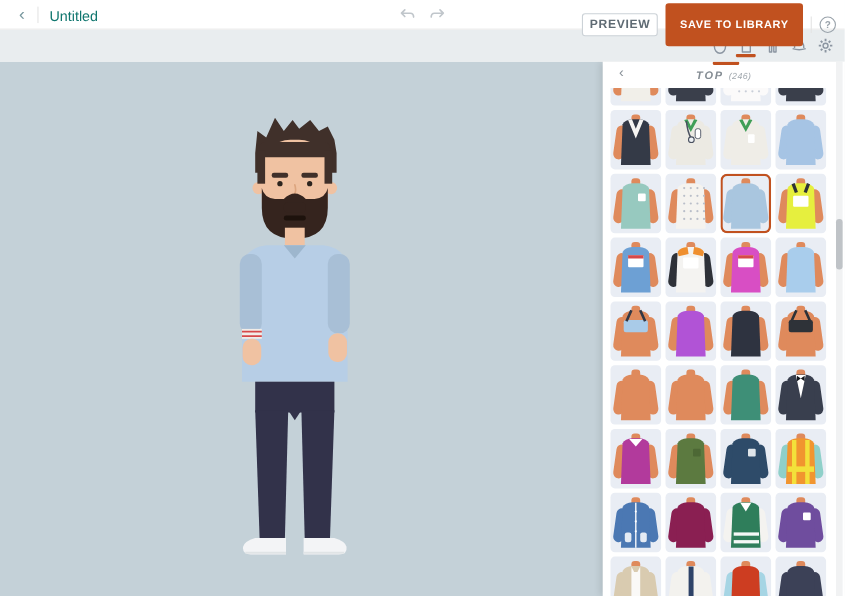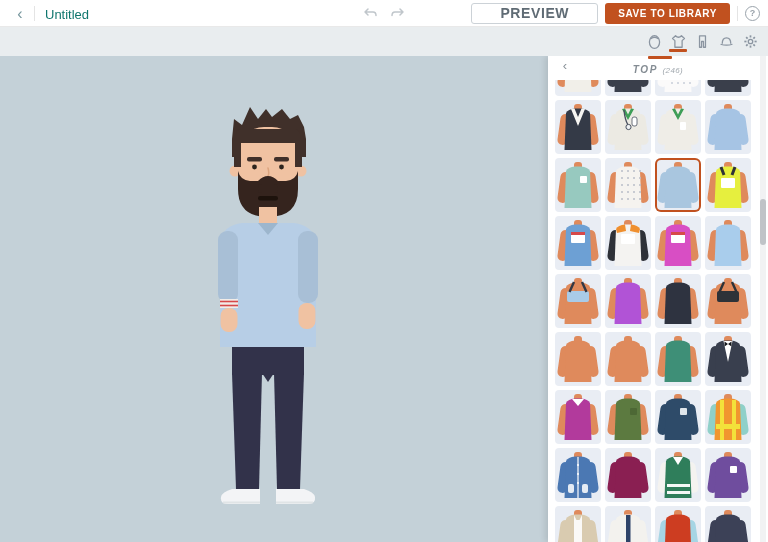--- a/index.html
+++ b/index.html
@@ -10,24 +10,24 @@
   
   .topbar { position:absolute; top:0; left:0; right:0; height:27px; background:#fff;
     border-bottom:1px solid #e9e9e9; z-index:30; }
   .back-btn { position:absolute; left:10px; top:4px; width:20px; height:20px;
     color:#79989f; font-size:16px; line-height:19px; text-align:center; cursor:pointer; }
   .tb-divider { position:absolute; left:34px; top:6px; width:1px; height:15px; background:#e4e4e4; }
   .doc-title { position:absolute; left:45px; top:7px; font-size:13px; color:#0f766e; }
   .undo-btn,.redo-btn { position:absolute; top:6px; width:18px; height:16px; color:#c0c6cb; }
   .undo-btn { left:362px; } .redo-btn { left:388px; }
   .tb-right { position:absolute; right:8px; top:3px; display:flex; align-items:center; gap:7px; }
-  .preview-btn { height:21px; padding:0 28px; background:#fff; border:1px solid #ccd2d7;
-    border-radius:3px; font-size:14px; font-weight:bold; letter-spacing:.6px; color:#5f6b74;
+  .preview-btn { height:21px; padding:0 6px; background:#fff; border:1px solid #ccd2d7;
+    border-radius:3px; font-size:11px; font-weight:bold; letter-spacing:.6px; color:#5f6b74;
     line-height:19px; cursor:pointer; }
-  .save-btn { height:21px; padding:0 13px; background:var(--accent,#c1511f); border:none;
+  .save-btn { height:39px; padding:0 13px; background:var(--accent,#c1511f); border:none;
     border-radius:3px; font-size:10px; font-weight:bold; letter-spacing:.6px; color:#fff;
     line-height:21px; cursor:pointer; }
   .tb-divider2 { width:1px; height:15px; background:#e4e4e4; }
   .help-btn { width:15px; height:15px; border:1.3px solid #9aa3ab; border-radius:50%;
     color:#9aa3ab; font-size:9px; font-weight:bold; text-align:center; line-height:13px; cursor:pointer; }
 
   
   .toolbar2 { position:absolute; top:27px; left:0; right:0; height:29px; background:#e9edef; z-index:20; }
   .cat-tabs { position:absolute; right:6px; top:0; height:29px; display:flex; align-items:center; }
   .cat-tab { position:relative; width:24px; height:29px; display:flex; align-items:center;

